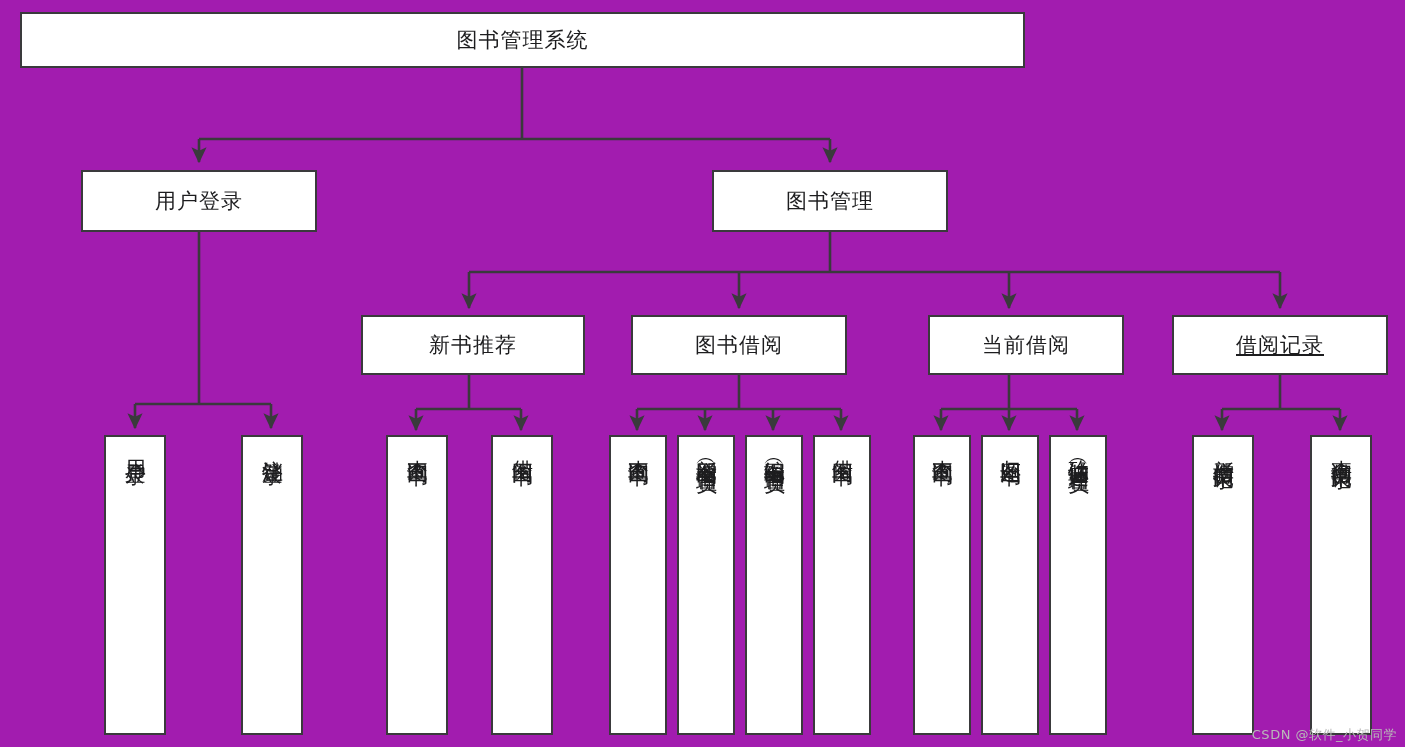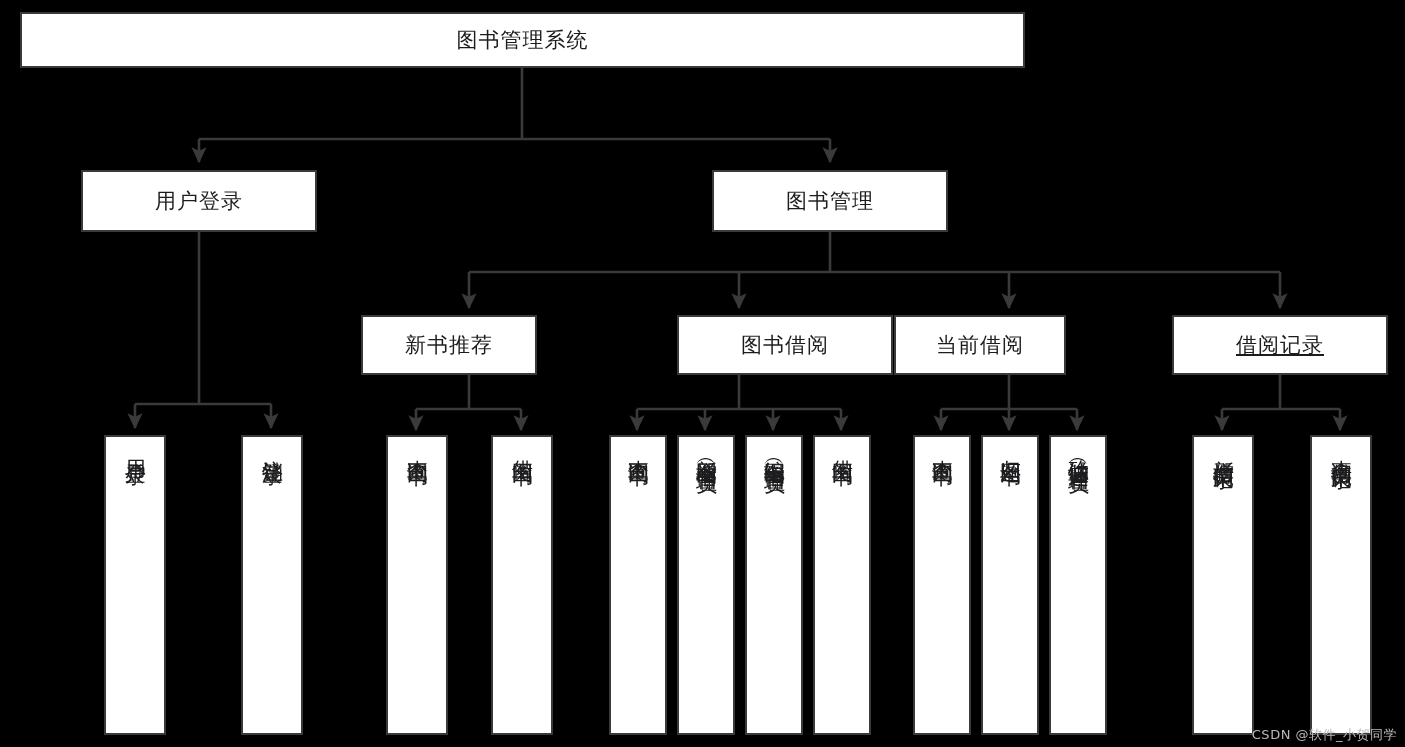--- a/index.html
+++ b/index.html
@@ -5,21 +5,21 @@
 <style>
   html,body{margin:0;padding:0;background:#ffffff;}
   body{
     font-family:"DejaVu Sans","Liberation Sans",sans-serif;
     -webkit-font-smoothing:antialiased;
   }
   #canvas{
     position:relative;
     width:1405px;
     height:747px;
-    background:#000000;
+    background:#a21caf;
     overflow:hidden;
   }
   #edges{
     position:absolute;
     left:0; top:0;
     width:1405px;
     height:747px;
     pointer-events:none;
   }
   .node{
@@ -123,29 +123,29 @@
   </div>
 
   <div class="node h" style="left:81px;top:170px;width:236px;height:62px;">
     <span>用户登录</span>
   </div>
 
   <div class="node h" style="left:712px;top:170px;width:236px;height:62px;">
     <span>图书管理</span>
   </div>
 
-  <div class="node h" style="left:361px;top:315px;width:176px;height:60px;">
+  <div class="node h" style="left:361px;top:315px;width:224px;height:60px;">
     <span>新书推荐</span>
   </div>
 
-  <div class="node h" style="left:631px;top:315px;width:216px;height:60px;margin-left:46px;">
+  <div class="node h" style="left:631px;top:315px;width:216px;height:60px;">
     <span>图书借阅</span>
   </div>
 
-  <div class="node h" style="left:894px;top:315px;width:172px;height:60px;">
+  <div class="node h" style="left:928px;top:315px;width:196px;height:60px;">
     <span>当前借阅</span>
   </div>
 
   <div class="node h" style="left:1172px;top:315px;width:216px;height:60px;text-decoration:underline;">
     <span>借阅记录</span>
   </div>
 
   <div class="node leaf" style="left:104px;top:435px;width:62px;height:300px;">
     <span class="leaf-text">用户登录</span>
   </div>

